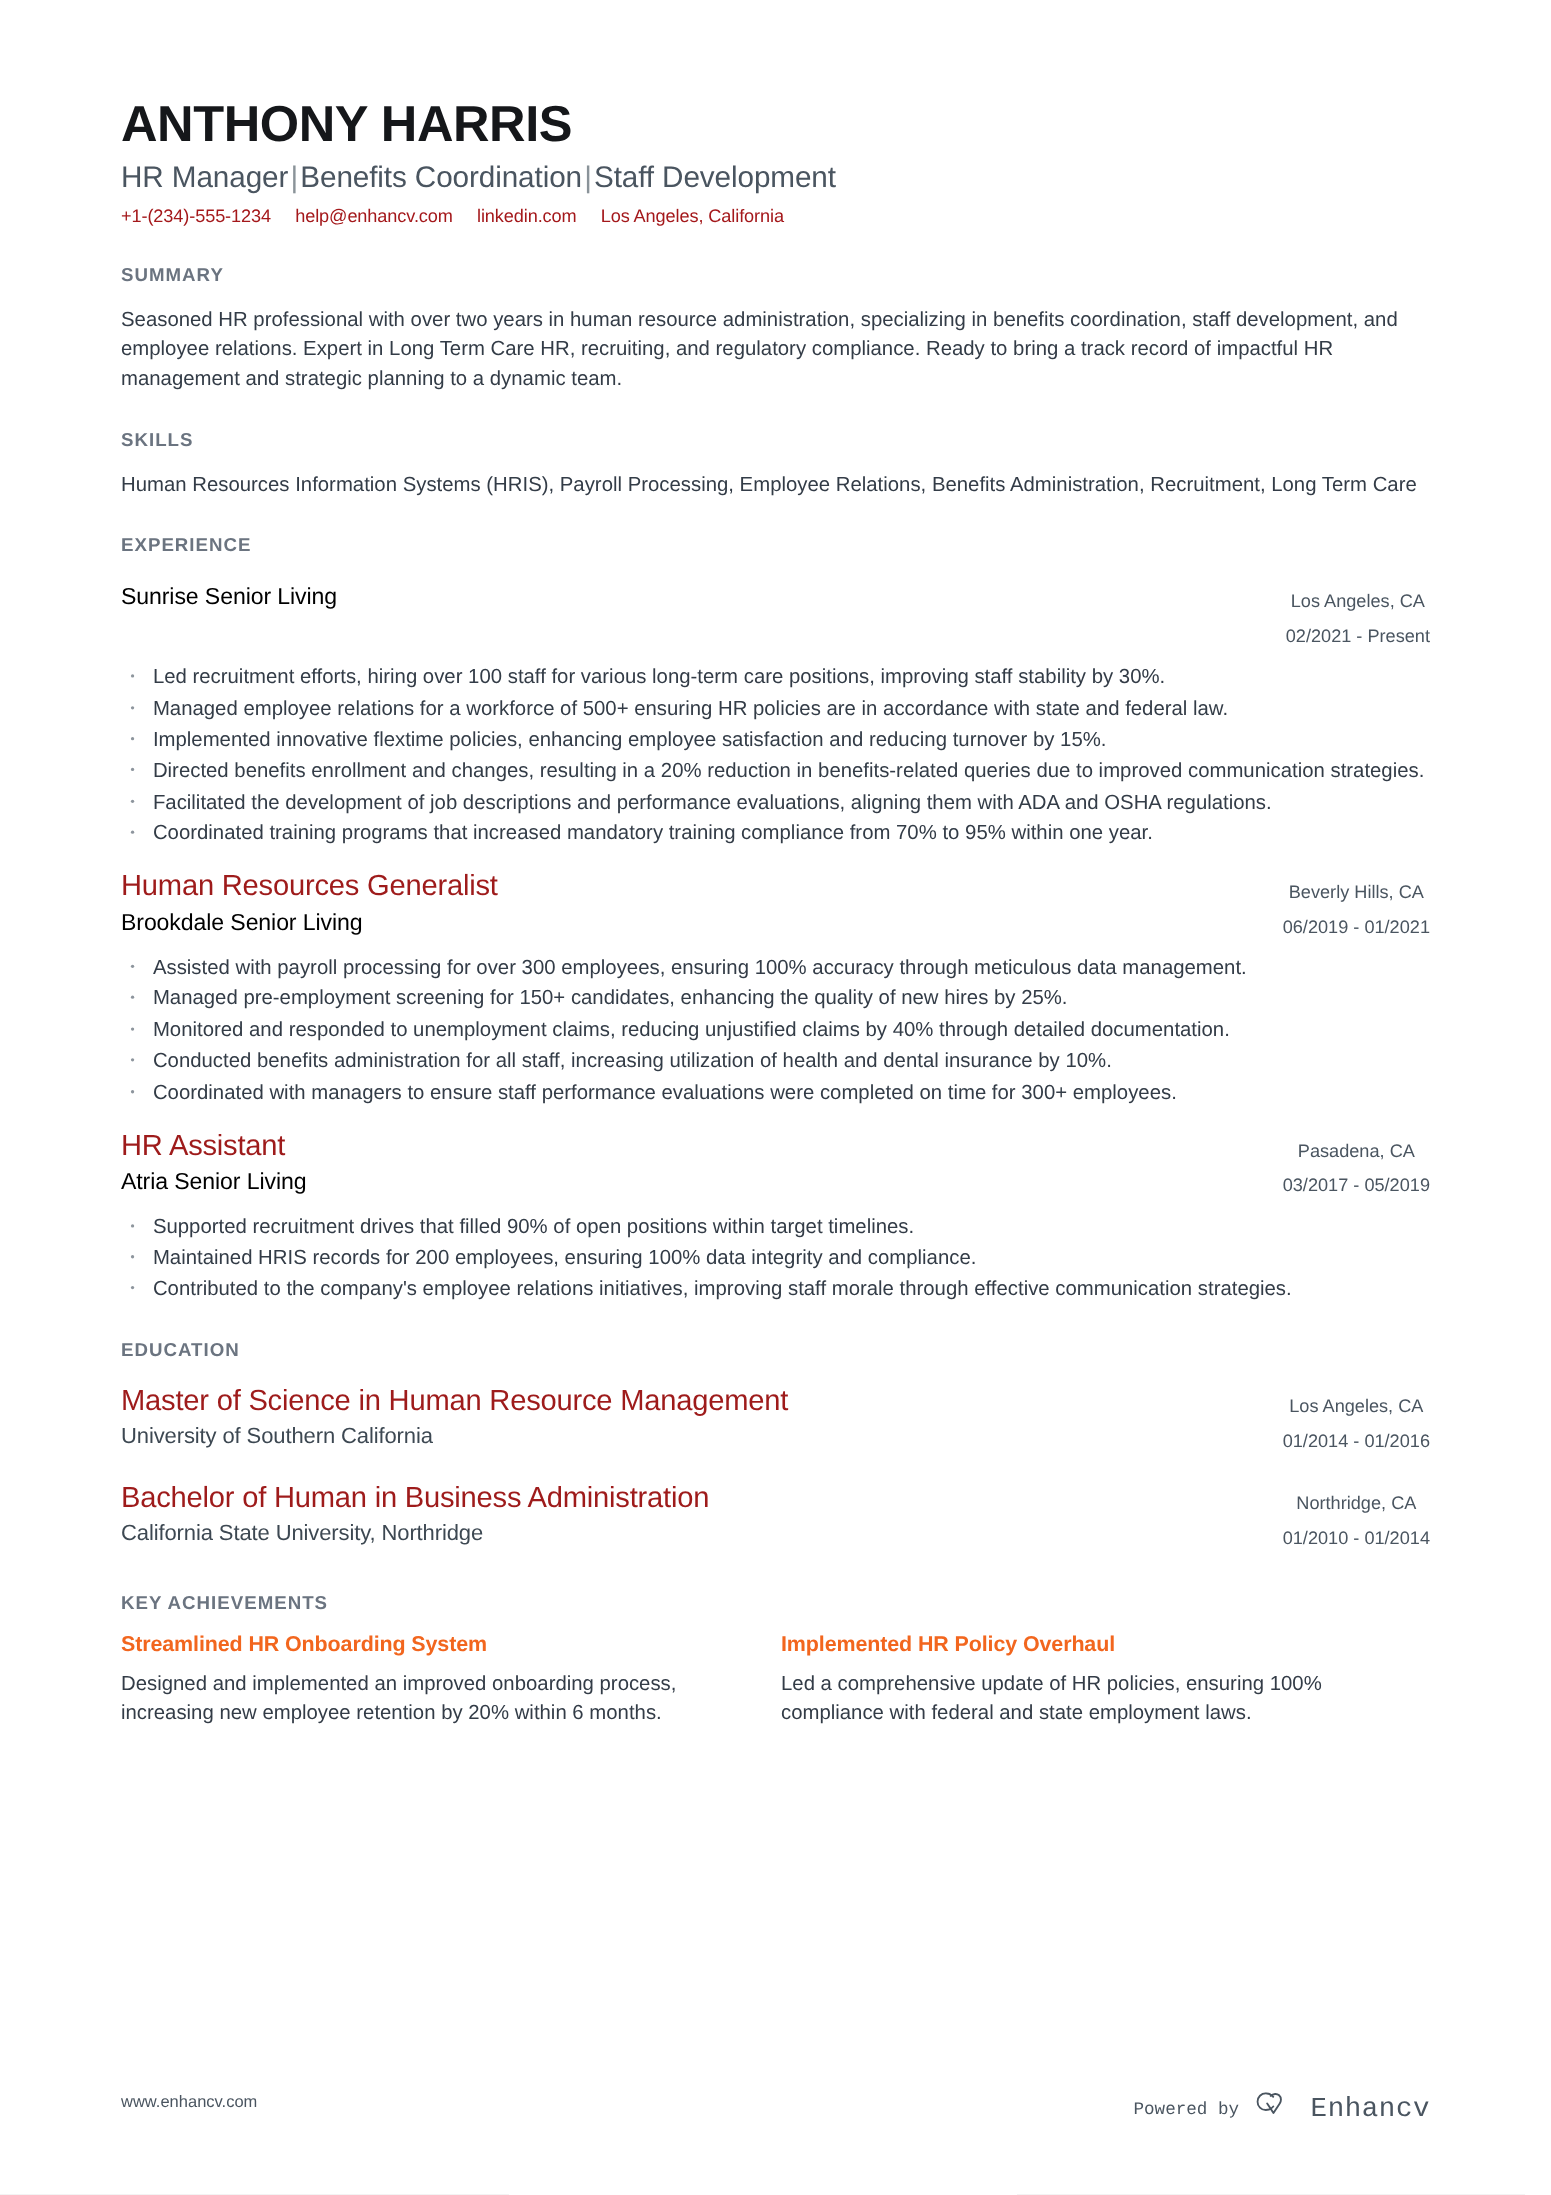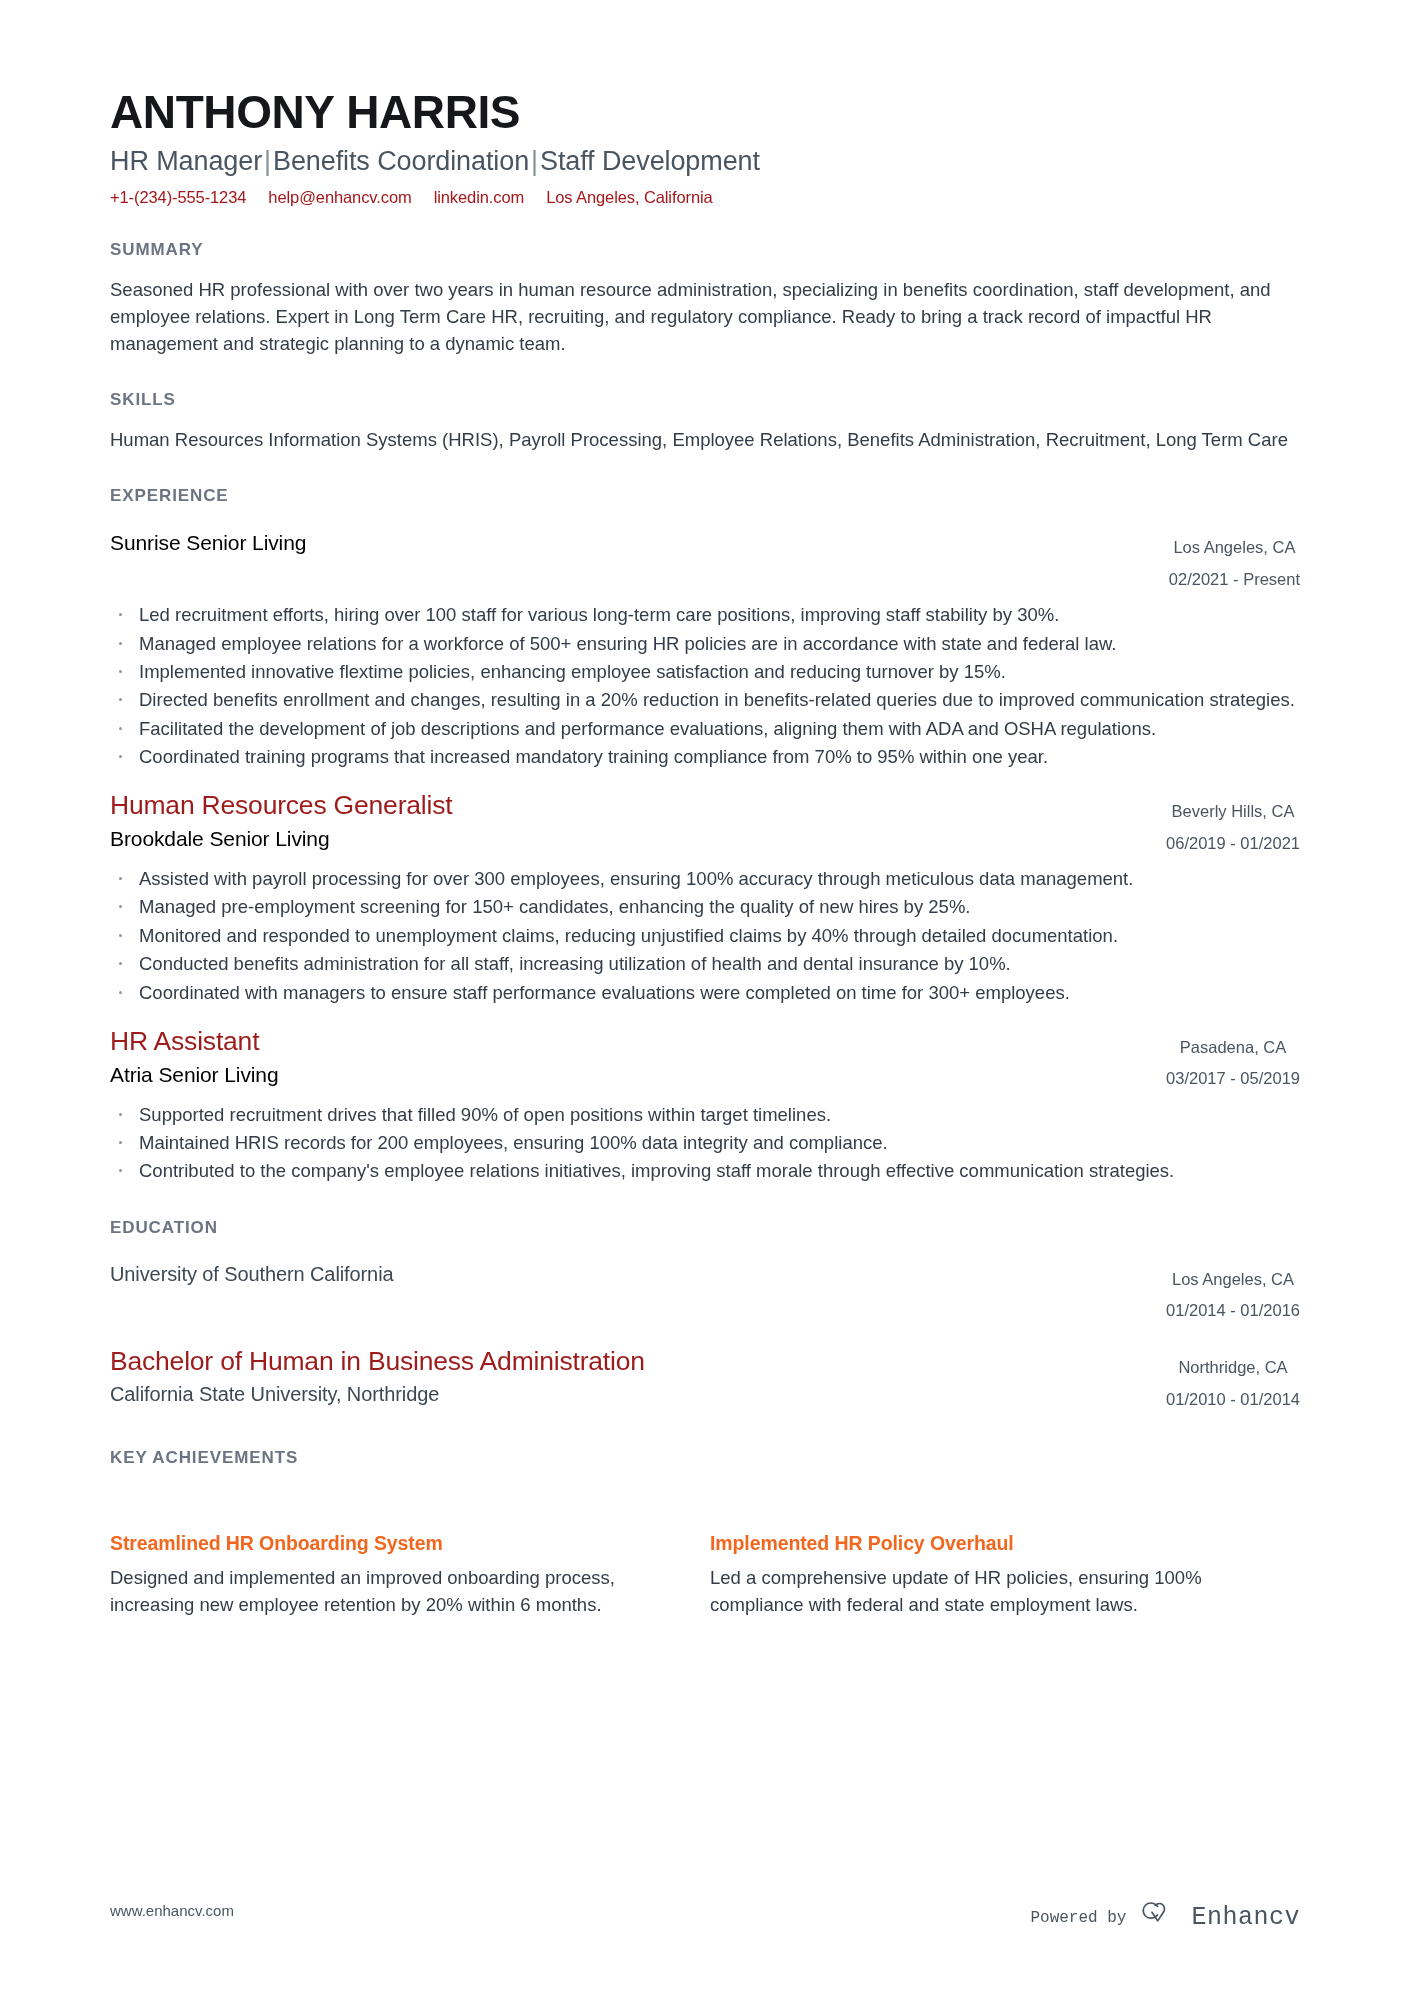--- a/index.html
+++ b/index.html
@@ -132,21 +132,21 @@
     border-radius: 50%;
     background: #8d959d;
   }
 
   
   .ach-grid {
     display: flex;
     gap: 80px;
     margin-top: 14px;
   }
-  .ach-col { width: 520px; margin-top: 48px; }
+  .ach-col { width: 520px; }
   .ach-title {
     font-size: 19.5px;
     font-weight: bold;
     color: #f2661e;
     margin-bottom: 9px;
     letter-spacing: -0.1px;
   }
   .ach-text {
     font-size: 18.5px;
     line-height: 1.47;
@@ -276,20 +276,21 @@
       </ul>
     </div>
   </div>
 
   <div class="section">
     <div class="section-title">EDUCATION</div>
 
     <div class="entry">
       <div class="entry-head">
         <div class="entry-left">
+          <div class="entry-title">Master of Science in Human Resource Management</div>
           <div class="entry-org neutral">University of Southern California</div>
         </div>
         <div class="entry-right">
           <div class="meta-line">Los Angeles, CA</div>
           <div class="meta-line">01/2014 - 01/2016</div>
         </div>
       </div>
     </div>
 
     <div class="entry">

